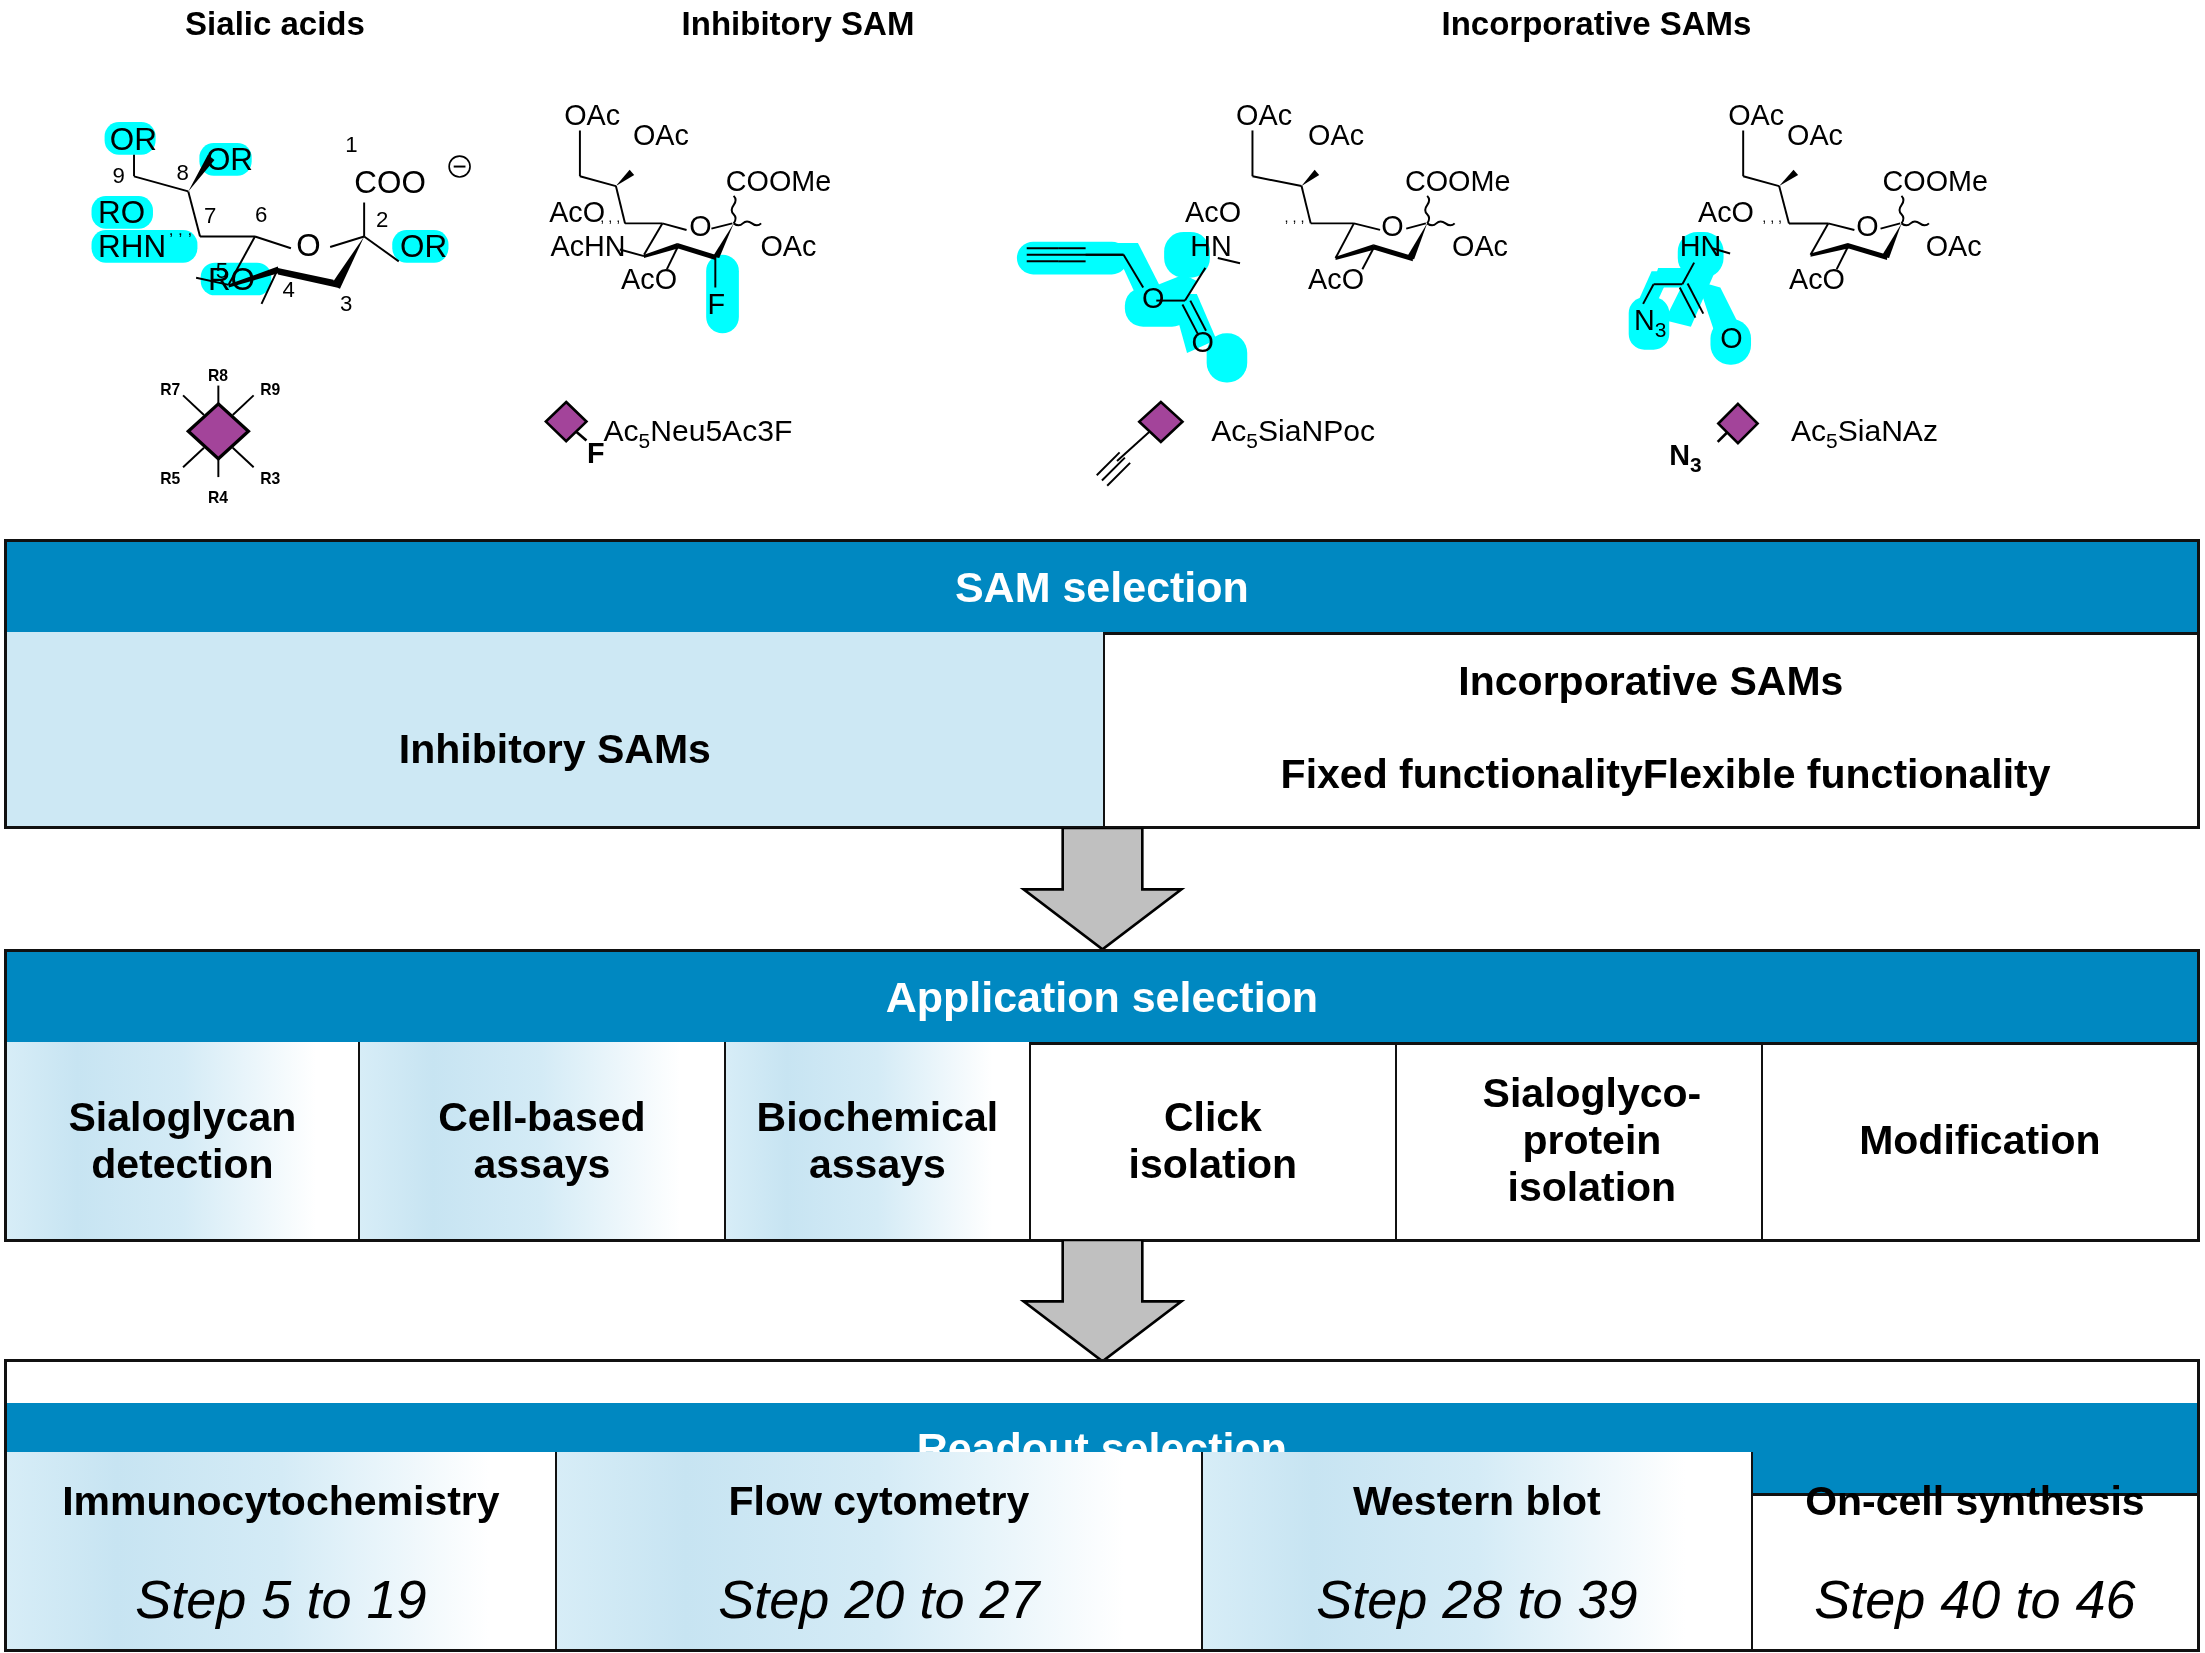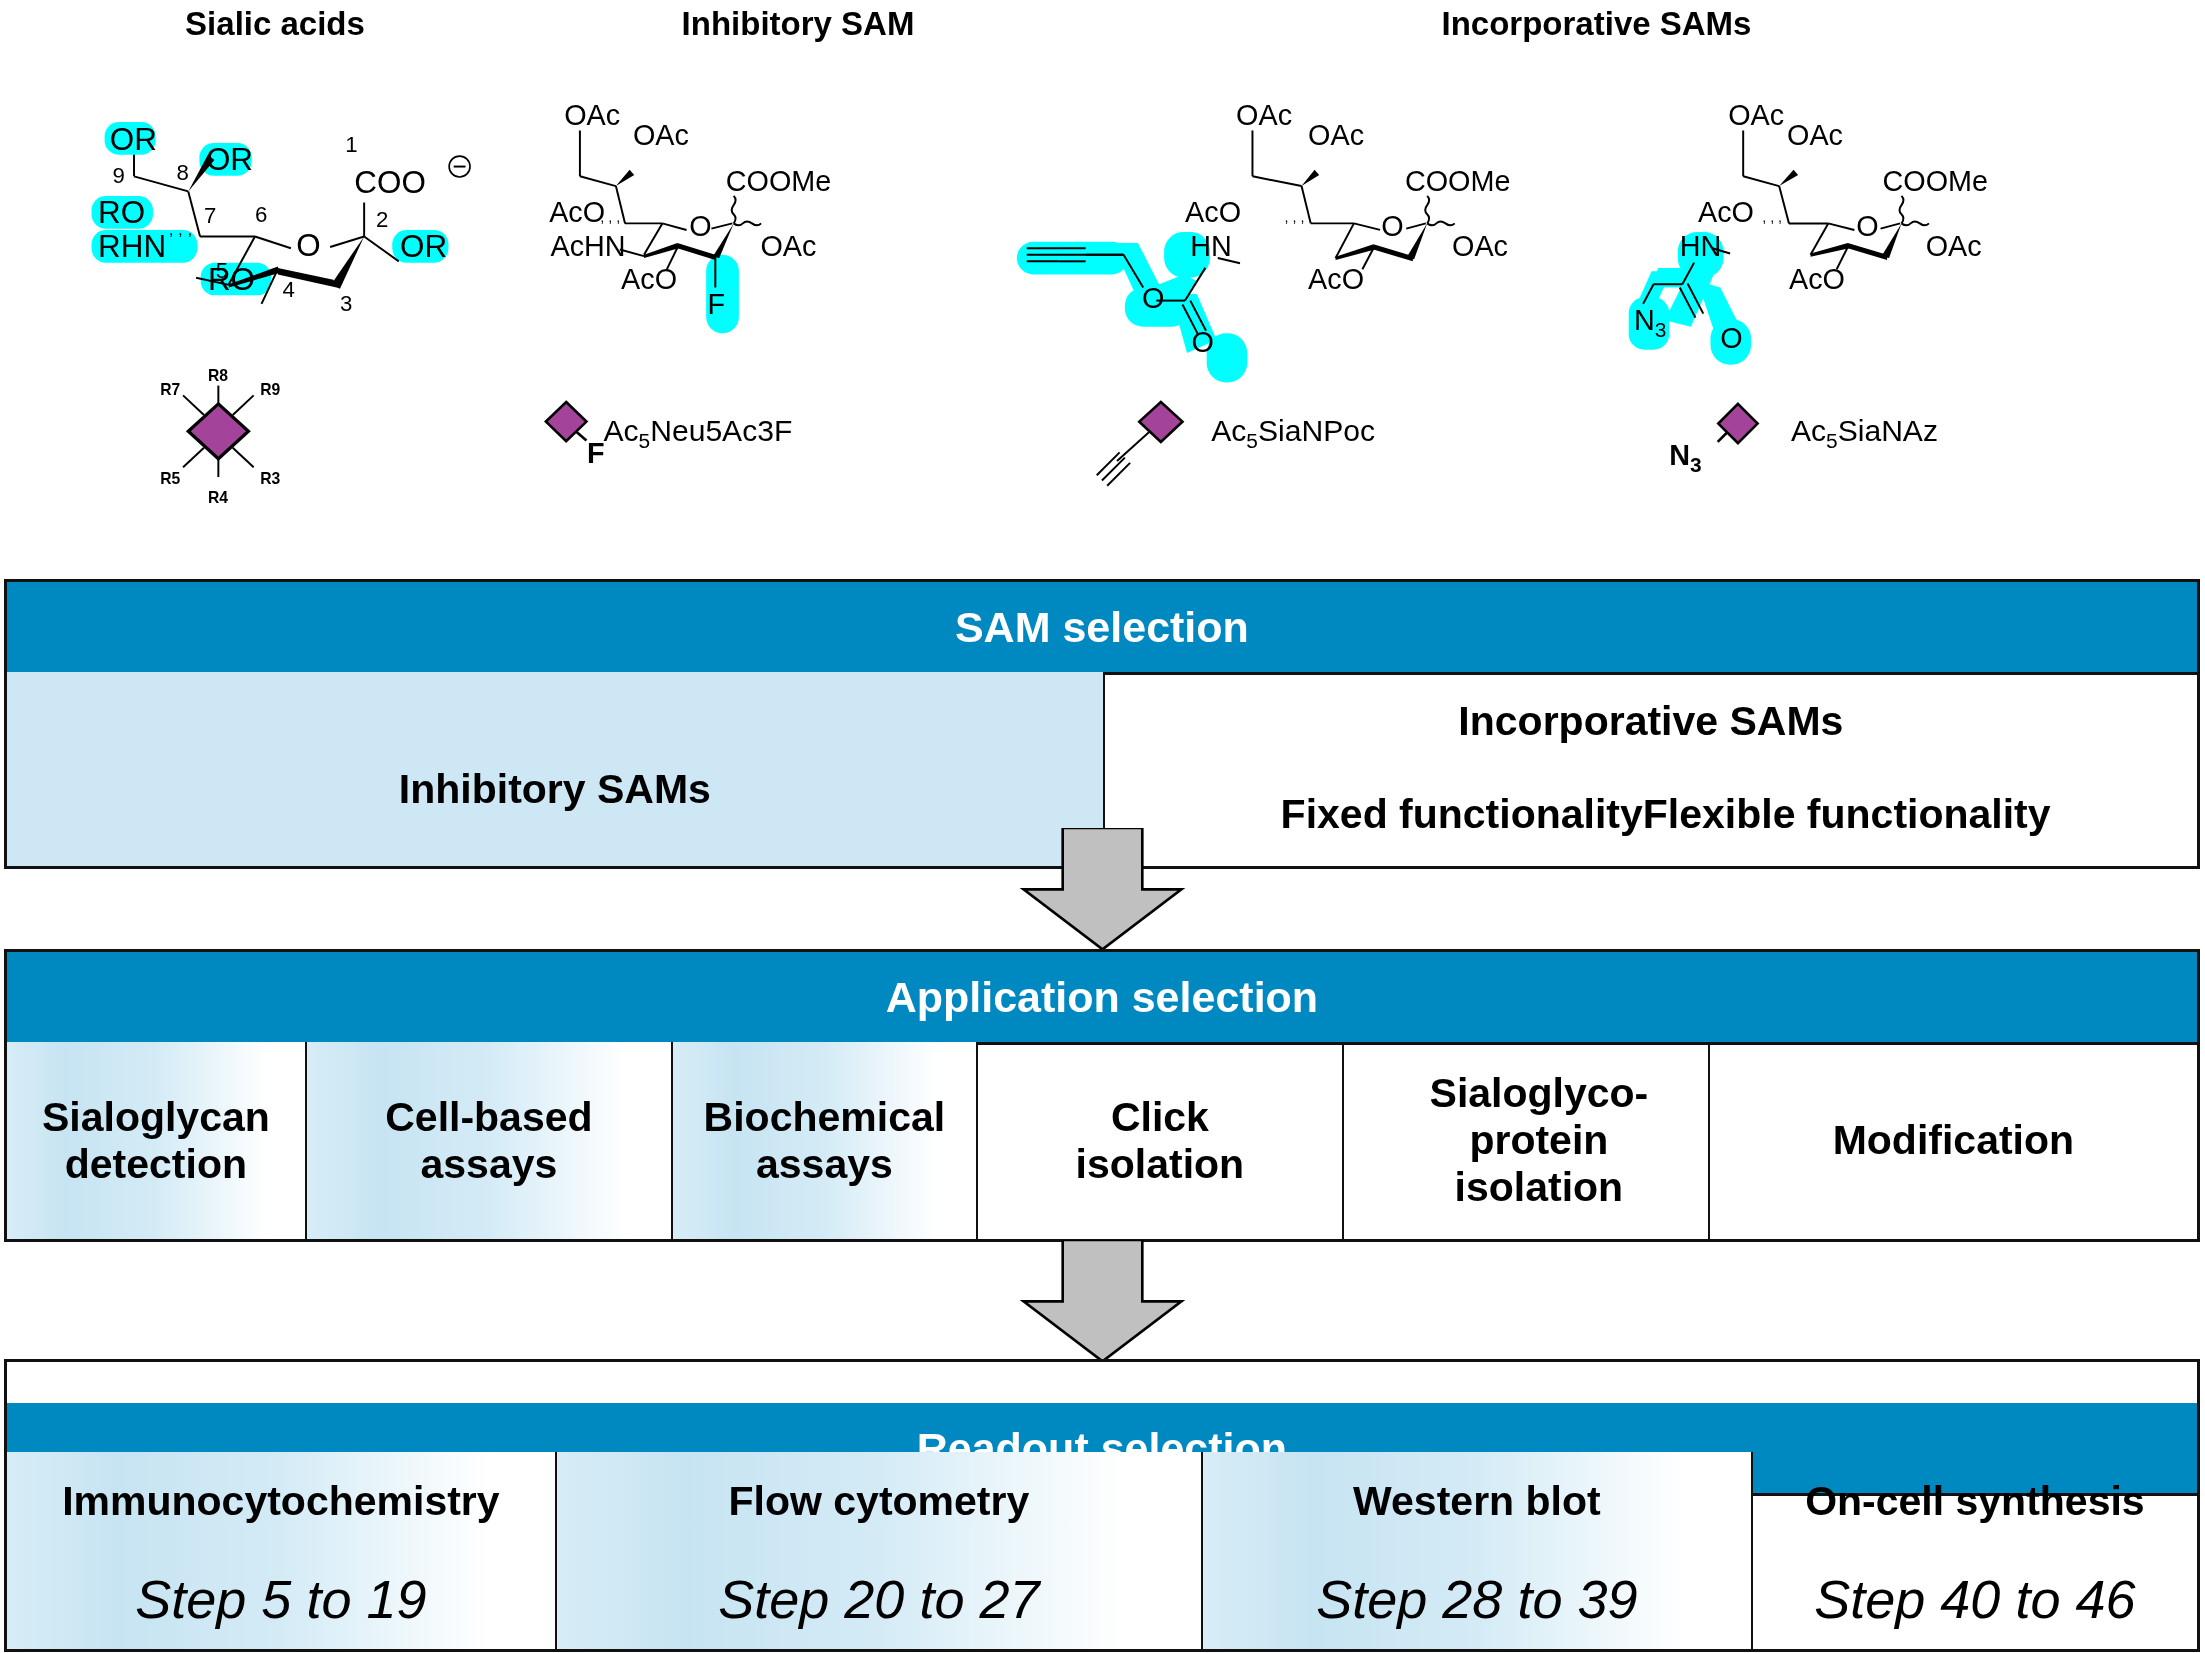--- a/index.html
+++ b/index.html
@@ -260,21 +260,21 @@
     <text x="2630" y="532">O</text>
   </g>
   <g>
     <polygon points="2657,618 2687,648 2657,678 2627,648" fill="#a3449a" stroke="#000" stroke-width="4"></polygon>
     <line x1="2640" y1="662" x2="2626" y2="676" stroke="#000" stroke-width="4"></line>
     <text x="2552" y="712" font-size="44" font-weight="bold" fill="#000"><tspan>N</tspan><tspan dy="10" font-size="32">3</tspan></text>
   </g>
   <text x="2738" y="675" font-size="46" fill="#000"><tspan>Ac</tspan><tspan dy="10" font-size="32">5</tspan><tspan dy="-10">SiaNAz</tspan></text>
 </svg>
 
-<div class="section" style="top:539px; height:290px;margin-top:40px;">
+<div class="section" style="top:539px; height:290px;">
   <div class="sec-header" style="height:90px;">
     <span>SAM selection</span>
   </div>
   <div class="sec-body" style="top:90px;">
     <div class="cell solid" style="width:1096px; justify-content:center; padding-top:41px;">
       <span>Inhibitory SAMs</span>
     </div>
     <div class="cell" style="flex:1; justify-content:flex-start; padding-top:26px;">
       <span>Incorporative SAMs</span>
       <div style="display:flex; width:100%; justify-content:center; margin-top:46px;padding-left:16px;">
@@ -287,21 +287,21 @@
 
 <svg class="arrow" style="left:1017px; top:828px;" width="171" height="124" viewBox="0 0 262 190">
   <polygon points="70,0 192,0 192,94 252,94 131,186 10,94 70,94" fill="#c0c0c0" stroke="#000" stroke-width="4"></polygon>
 </svg>
 
 <div class="section" style="top:949px; height:293px;">
   <div class="sec-header" style="height:90px;">
     <span>Application selection</span>
   </div>
   <div class="sec-body" style="top:90px;">
-    <div class="cell grad" style="width:298px;">
+    <div class="cell grad" style="width:351px;">
       <span>Sialoglycan</span>
       <span>detection</span>
     </div>
     <div class="cell grad" style="width:366px;">
       <span>Cell-based</span>
       <span>assays</span>
     </div>
     <div class="cell grad" style="width:305px;">
       <span>Biochemical</span>
       <span>assays</span>

